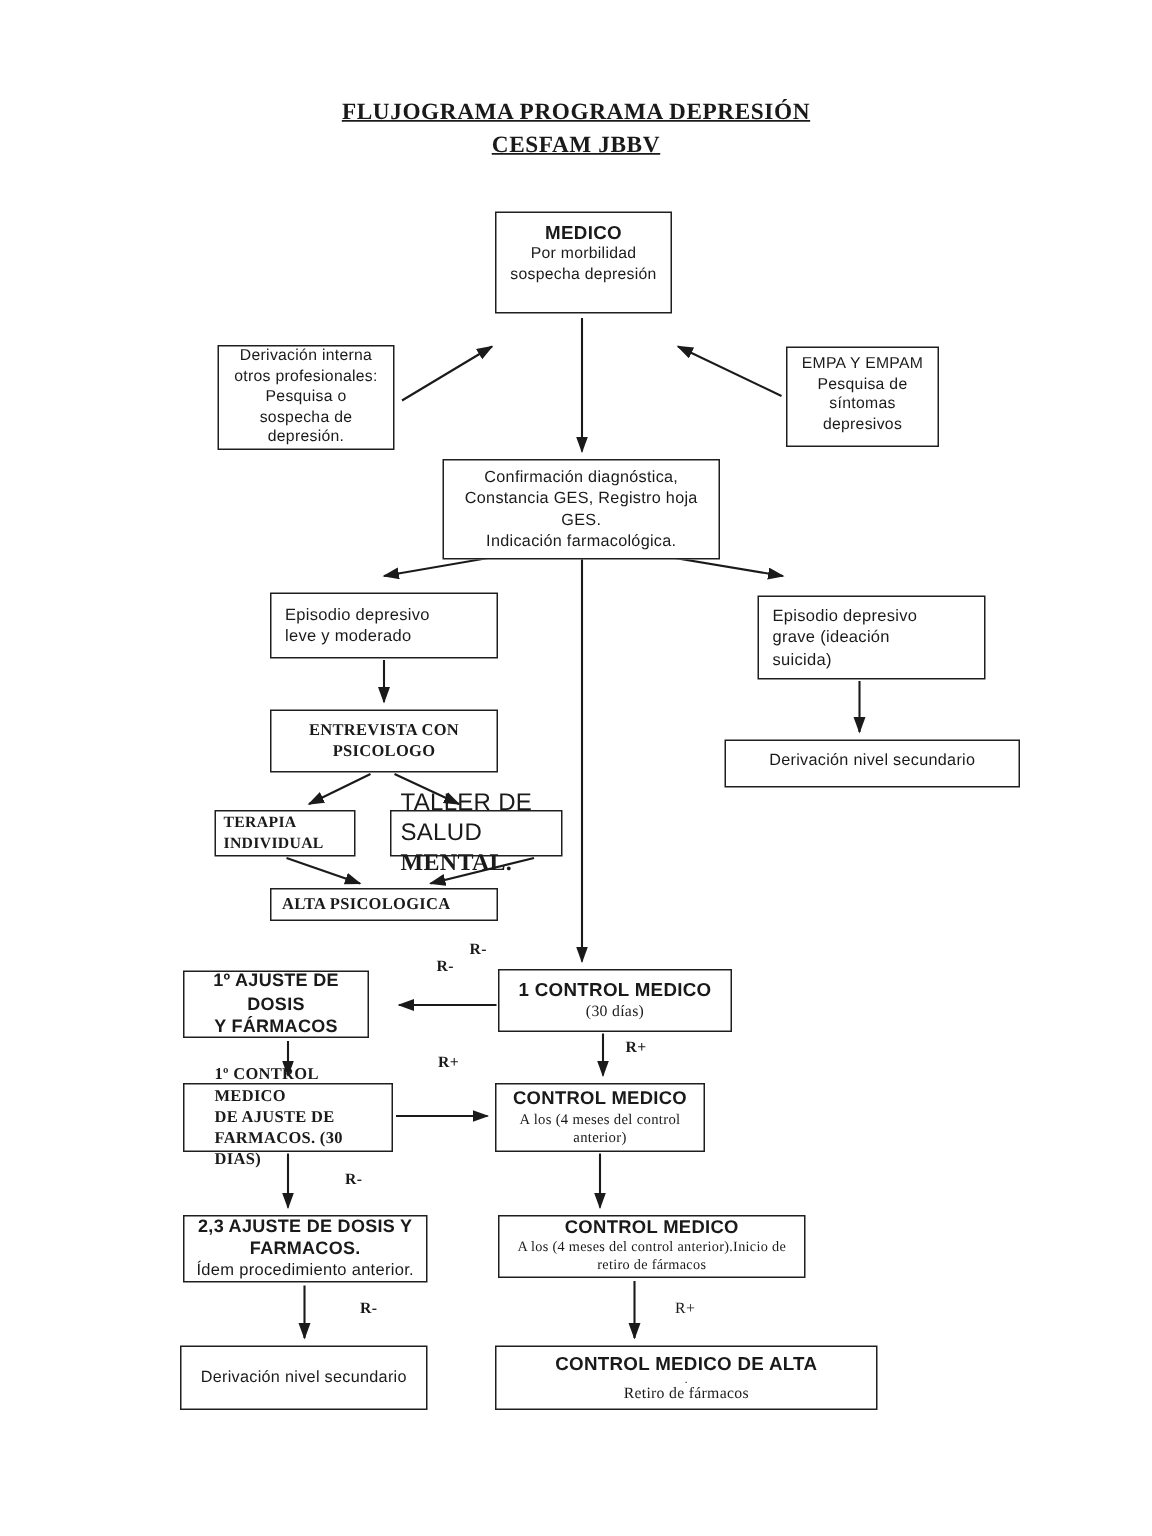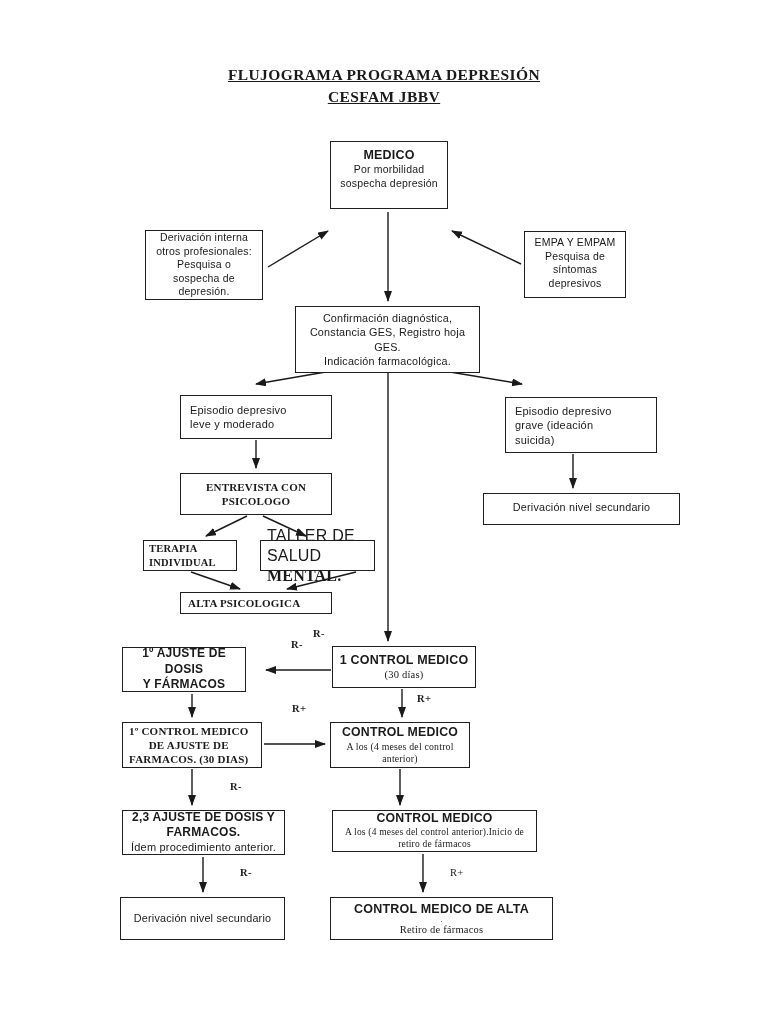--- a/index.html
+++ b/index.html
@@ -27,35 +27,35 @@
   .b-empa{left:524px;top:231px;width:102px;height:67px;font-size:10.5px;padding-top:4px;justify-content:flex-start;}
   .b-conf{left:295px;top:306px;width:185px;height:67px;font-size:10.8px;}
   .b-epleve{left:180px;top:395px;width:152px;height:44px;padding-left:9px;}
   .b-epgrave{left:505px;top:397px;width:152px;height:56px;padding:6px 0 0 9px;justify-content:flex-start;}
   .b-entrev{left:180px;top:473px;width:152px;height:42px;font-size:11px;}
   .b-deriv1{left:483px;top:493px;width:197px;height:32px;font-size:10.8px;padding-bottom:4px;}
   .b-terapia{left:143px;top:540px;width:94px;height:31px;padding-left:5px;font-size:10.5px;line-height:1.25;}
   .b-taller{left:260px;top:540px;width:115px;height:31px;padding-left:6px;font-size:16px;line-height:1.25;}
   .b-alta{left:180px;top:592px;width:152px;height:22px;padding-left:7px;font-size:11px;}
   .b-ajuste1{left:122px;top:647px;width:124px;height:45px;font-size:12px;font-weight:bold;}
-  .b-ctrl1{left:332px;top:646px;width:144px;height:42px;}
+  .b-ctrl1{left:332px;top:646px;width:156px;height:42px;}
   .b-ctrl1 .t{font-size:12.5px;font-weight:bold;}
   .b-ctrl1 .s{font-size:10.5px;}
-  .b-ctrlaj{left:122px;top:722px;width:140px;height:46px;padding-left:6px;font-size:11px;line-height:1.3;text-align:center;}
+  .b-ctrlaj{left:122px;top:722px;width:140px;height:46px;padding-left:20px;font-size:11px;line-height:1.3;}
   .b-ctrl4m{left:330px;top:722px;width:140px;height:46px;}
   .b-ctrl4m .t{font-size:12.3px;font-weight:bold;}
   .b-ctrl4m .s{font-size:9.8px;line-height:1.2;}
   .b-ajuste23{left:122px;top:810px;width:163px;height:45px;}
   .b-ajuste23 .t{font-size:12px;font-weight:bold;line-height:1.25;}
   .b-ajuste23 .s{font-size:11px;}
   .b-ctrlret{left:332px;top:810px;width:205px;height:42px;}
   .b-ctrlret .t{font-size:12.3px;font-weight:bold;}
   .b-ctrlret .s{font-size:9.5px;line-height:1.25;}
   .b-deriv2{left:120px;top:897px;width:165px;height:43px;font-size:10.8px;}
-  .b-ctrlalta{left:330px;top:897px;width:223px;height:43px;padding-top:3px;justify-content:flex-start;}
+  .b-ctrlalta{left:330px;top:897px;width:255px;height:43px;padding-top:3px;justify-content:flex-start;}
   .b-ctrlalta .t{font-size:12.5px;font-weight:bold;}
   .b-ctrlalta .d{font-size:8px;line-height:0.7;}
   .b-ctrlalta .s{font-size:10.5px;}
   .l-rma{left:291px;top:639px;}
   .l-rmb{left:313px;top:628px;}
   .l-rpa{left:292px;top:703px;}
   .l-rpb{left:417px;top:693px;}
   .l-rmc{left:230px;top:781px;}
   .l-rmd{left:240px;top:867px;}
   .l-rpc{left:450px;top:867px;font-weight:normal;}

